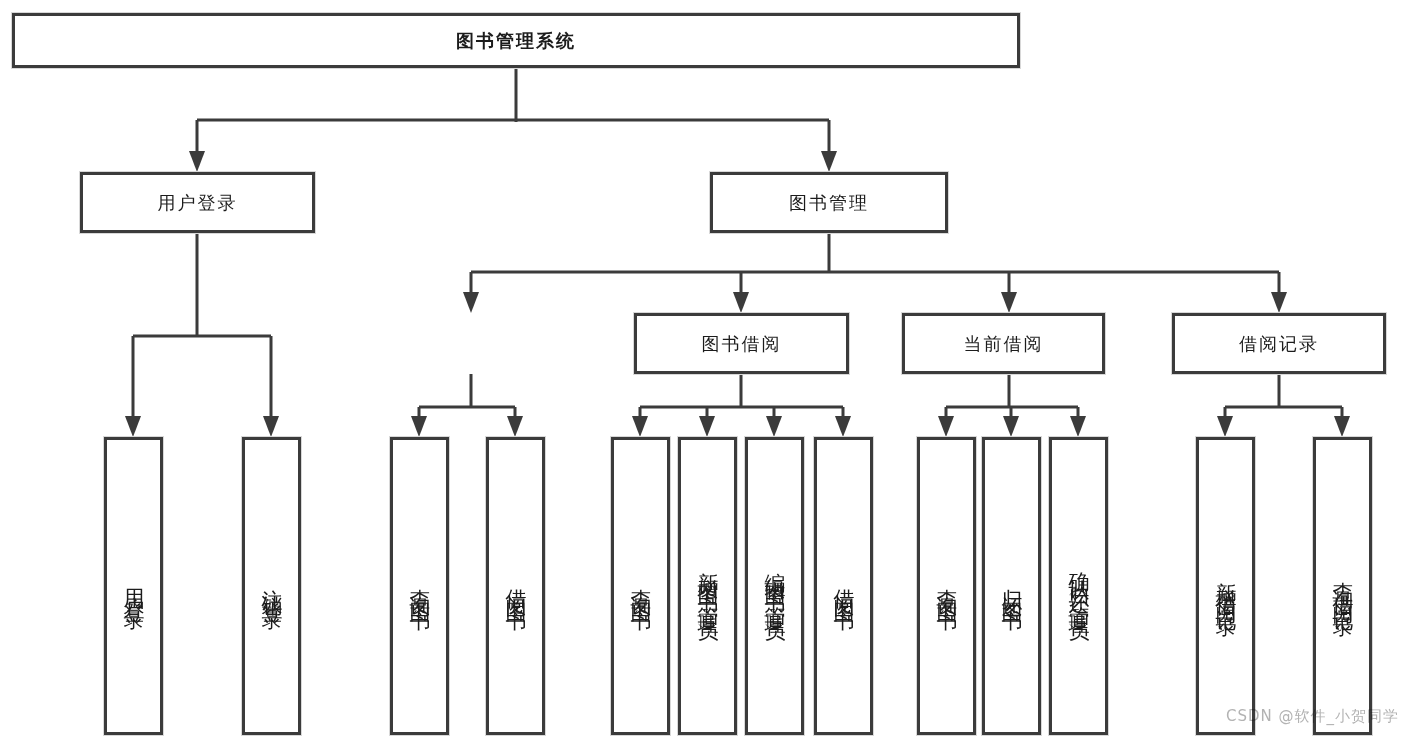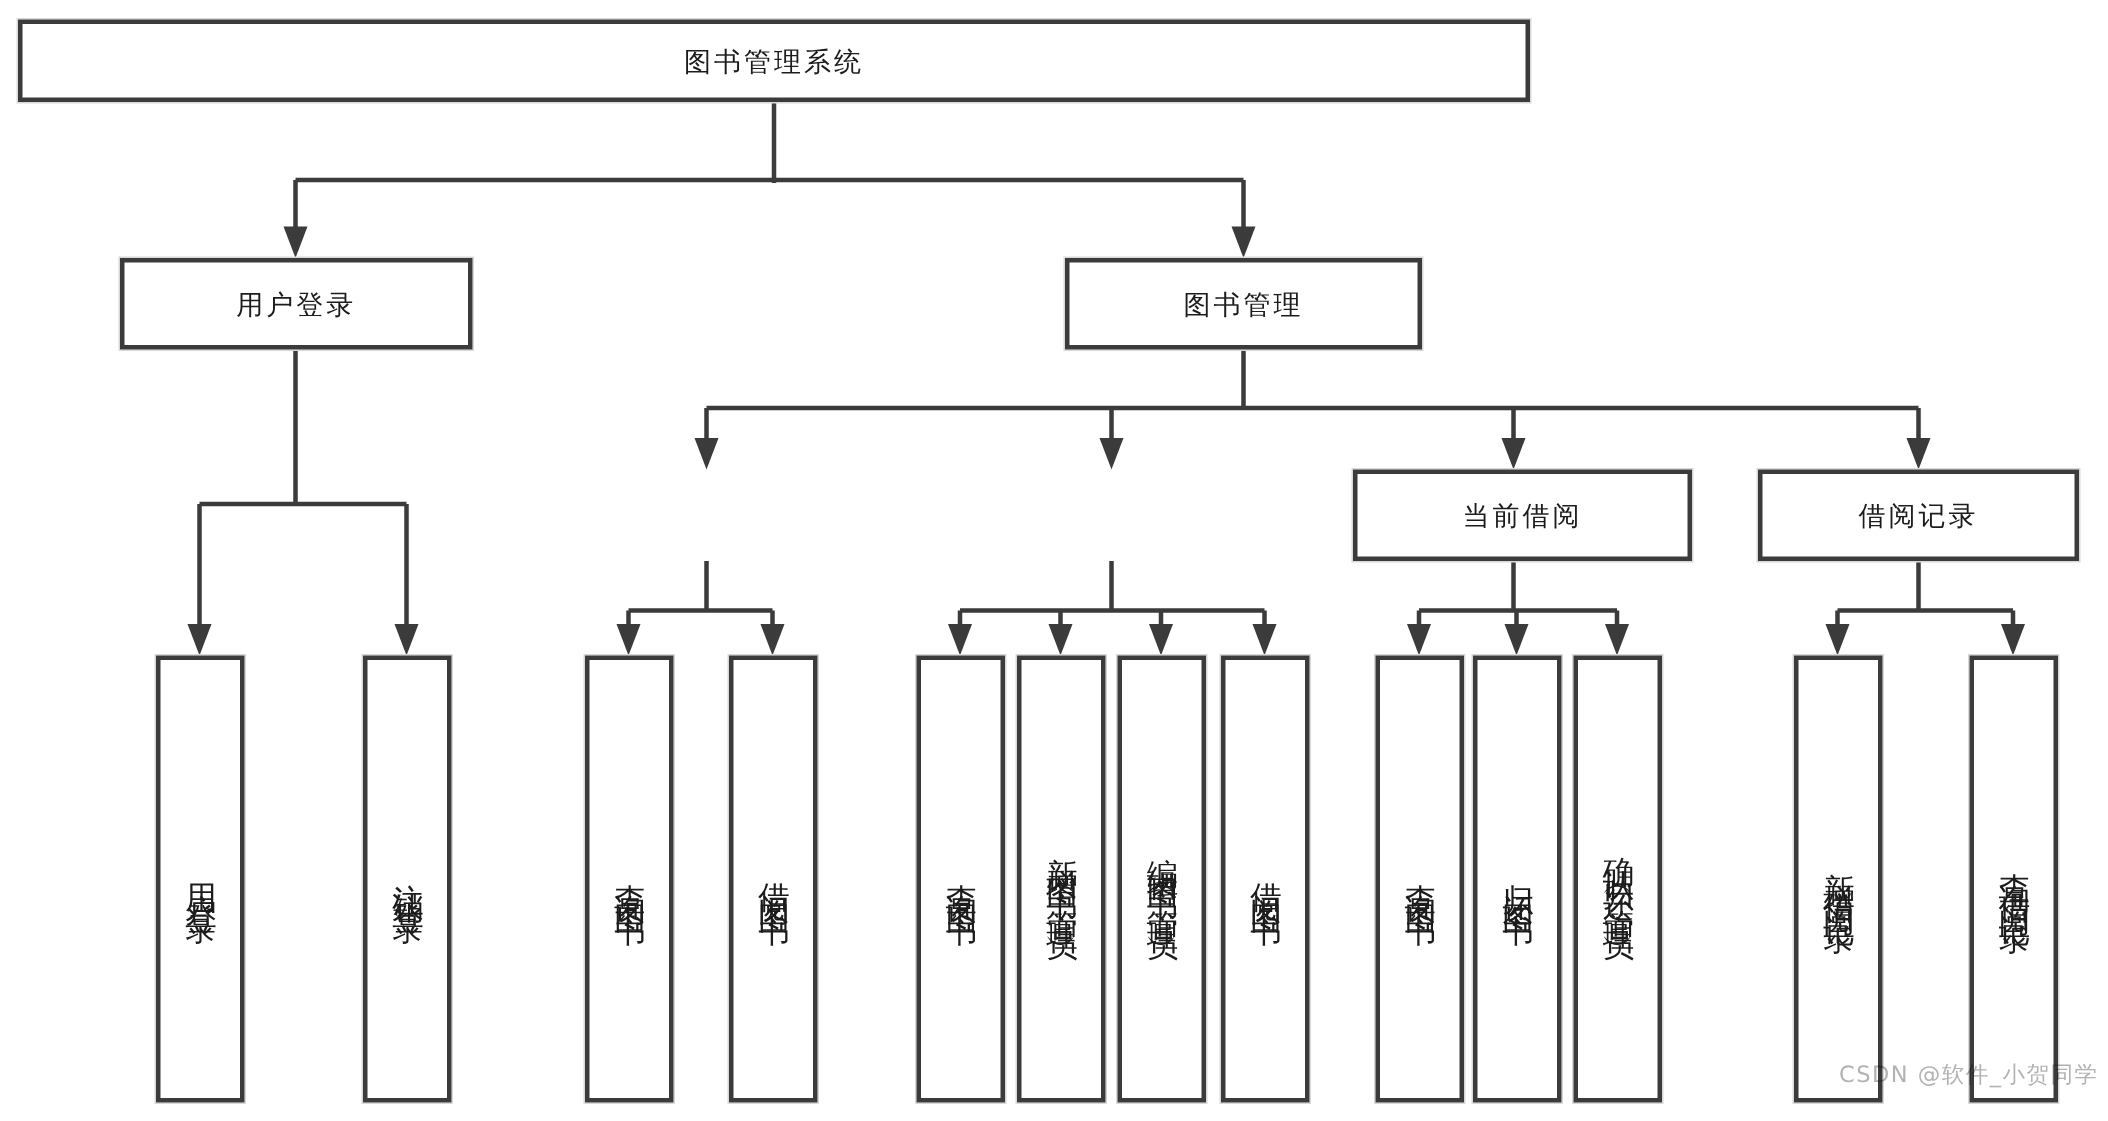--- a/index.html
+++ b/index.html
@@ -115,32 +115,35 @@
     <use href="#ah" x="707" y="437"></use>
     <use href="#ah" x="774" y="437"></use>
     <use href="#ah" x="843" y="437"></use>
     <use href="#ah" x="946" y="437"></use>
     <use href="#ah" x="1011" y="437"></use>
     <use href="#ah" x="1078" y="437"></use>
     <use href="#ah" x="1225" y="437"></use>
     <use href="#ah" x="1342" y="437"></use>
   </svg>
 
-  <div class="box" style="left:12px; top:13px; width:1008px; height:55px;">
+  <div class="box" style="left:12px; top:13px; width:1008px; height:55px;font-weight:bold;">
     <span class="lbl">图书管理系统</span>
   </div>
 
   <div class="box" style="left:80px; top:172px; width:235px; height:61px;">
     <span class="lbl">用户登录</span>
   </div>
   <div class="box" style="left:710px; top:172px; width:238px; height:61px;">
     <span class="lbl">图书管理</span>
   </div>
 
-  <div class="box" style="left:902px; top:313px; width:226px; height:61px;font-family:Liberation Serif, serif;">
+  <div class="box" style="left:634px; top:313px; width:215px; height:61px;">
+    <span class="lbl">图书借阅</span>
+  </div>
+  <div class="box" style="left:902px; top:313px; width:203px; height:61px;font-family:Liberation Serif, serif;">
     <span class="lbl">当前借阅</span>
   </div>
   <div class="box" style="left:1172px; top:313px; width:214px; height:61px;">
     <span class="lbl">借阅记录</span>
   </div>
 
   <div class="box vbox" style="left:104px; top:437px; width:59px; height:298px;">
     <span class="lbl">用户登录</span>
   </div>
   <div class="box vbox" style="left:242px; top:437px; width:59px; height:298px;">

